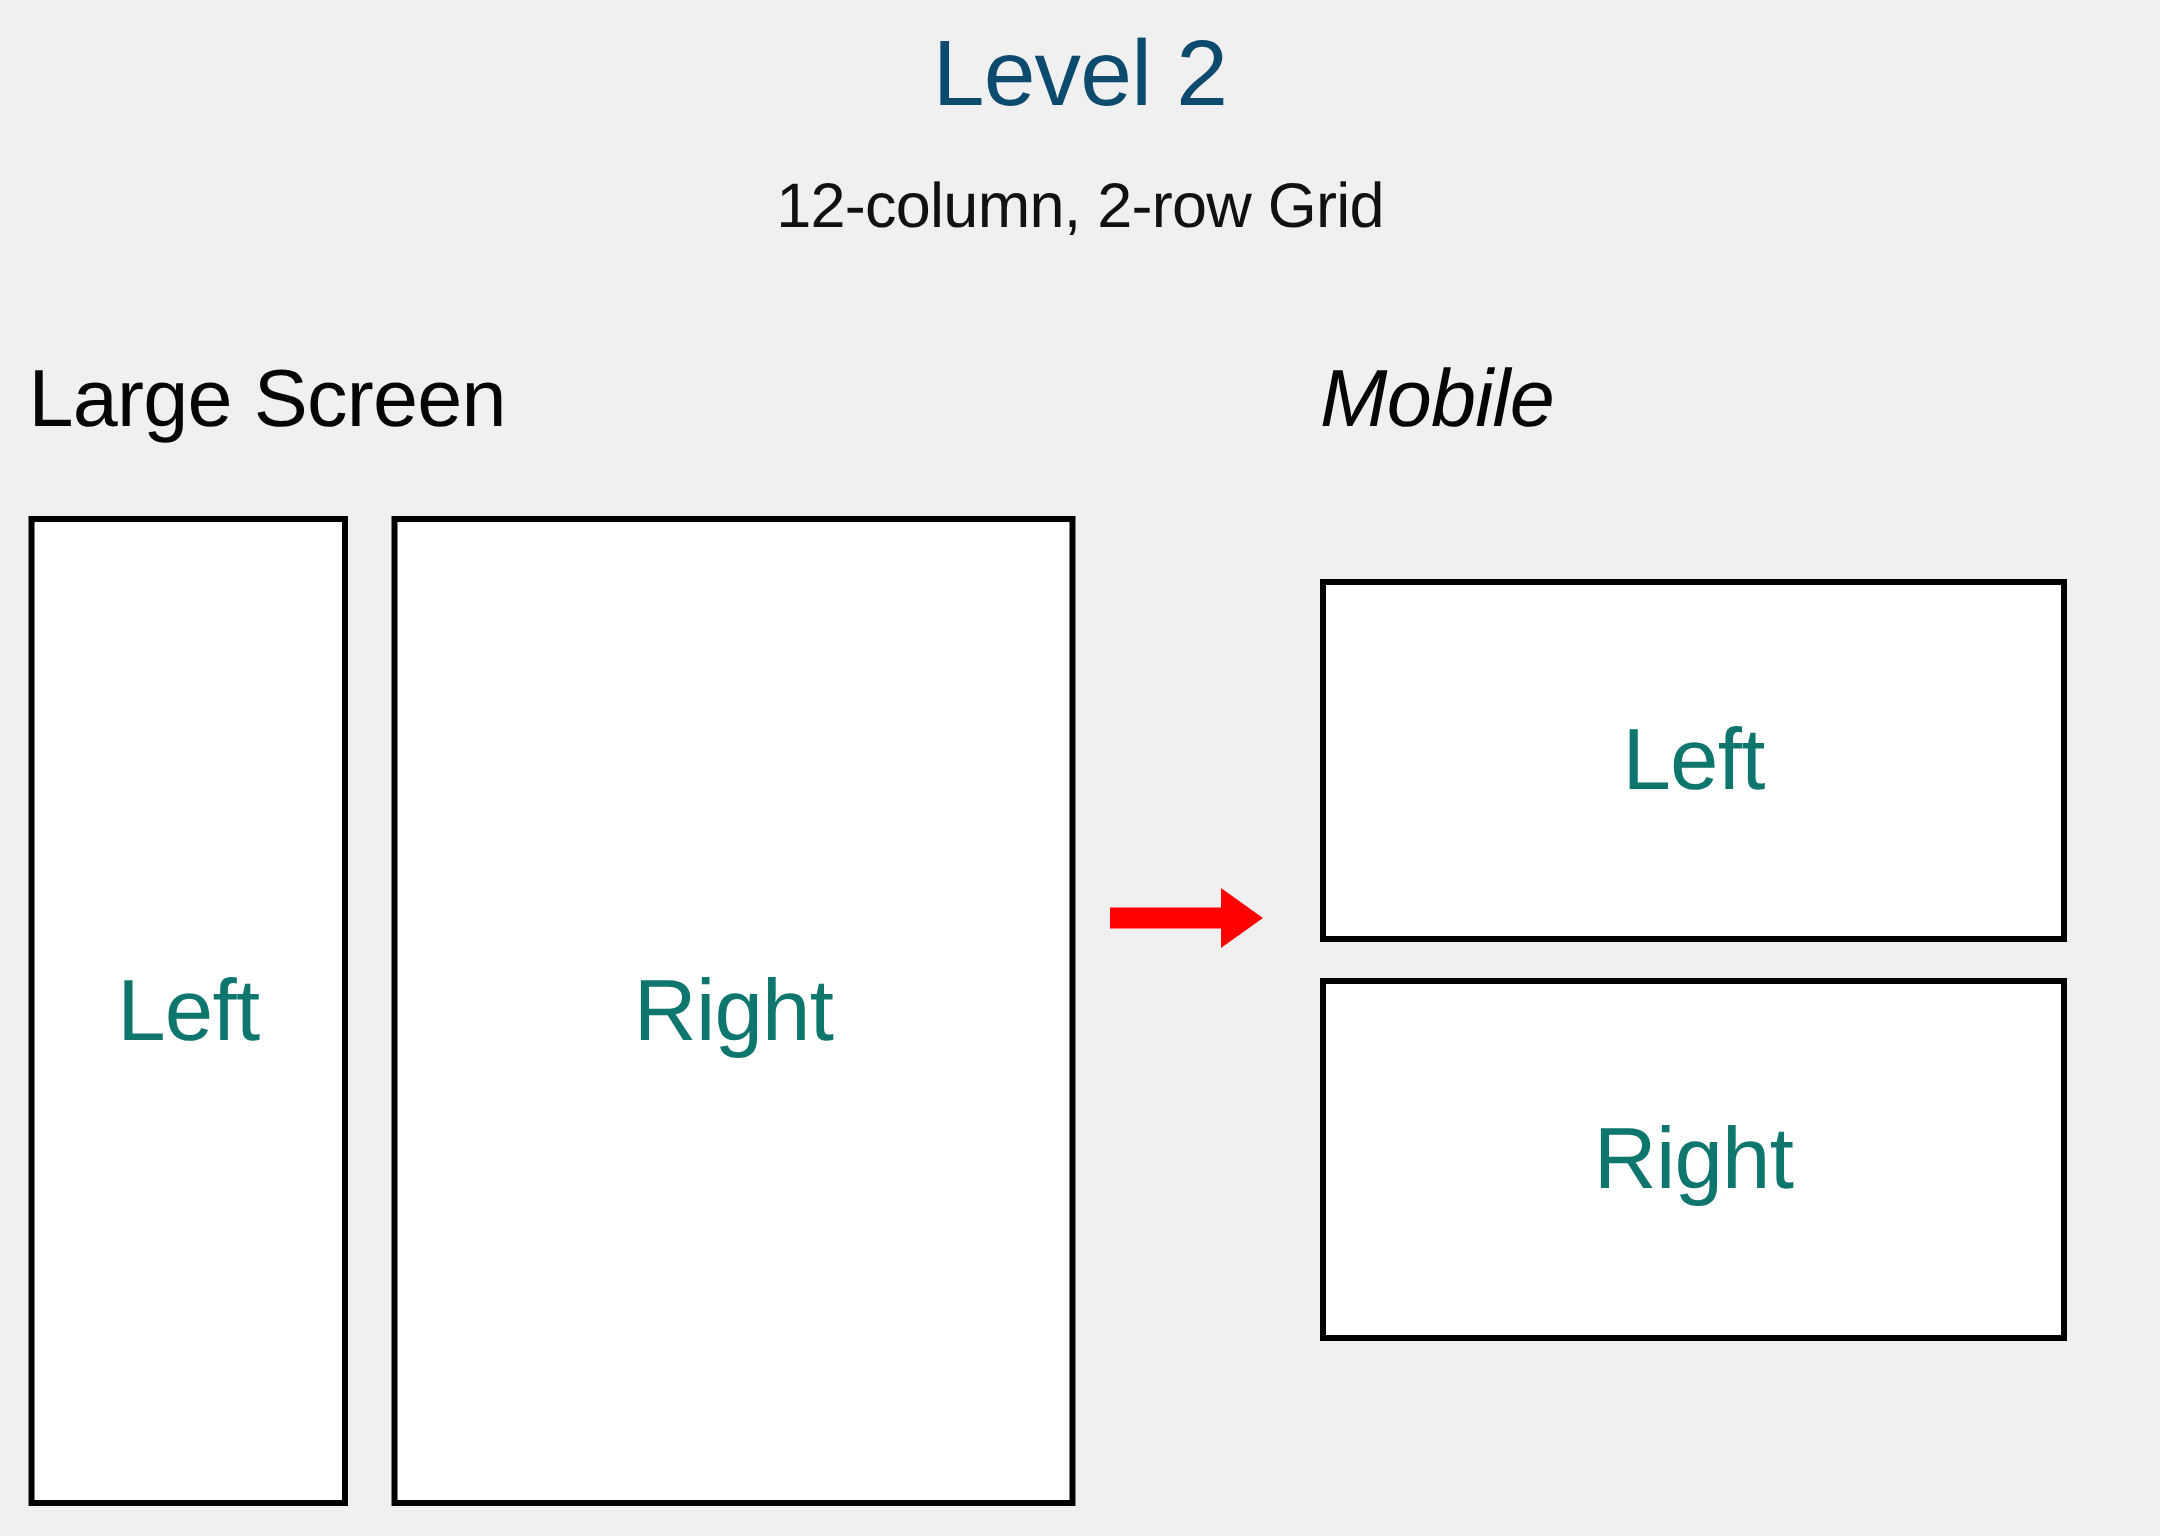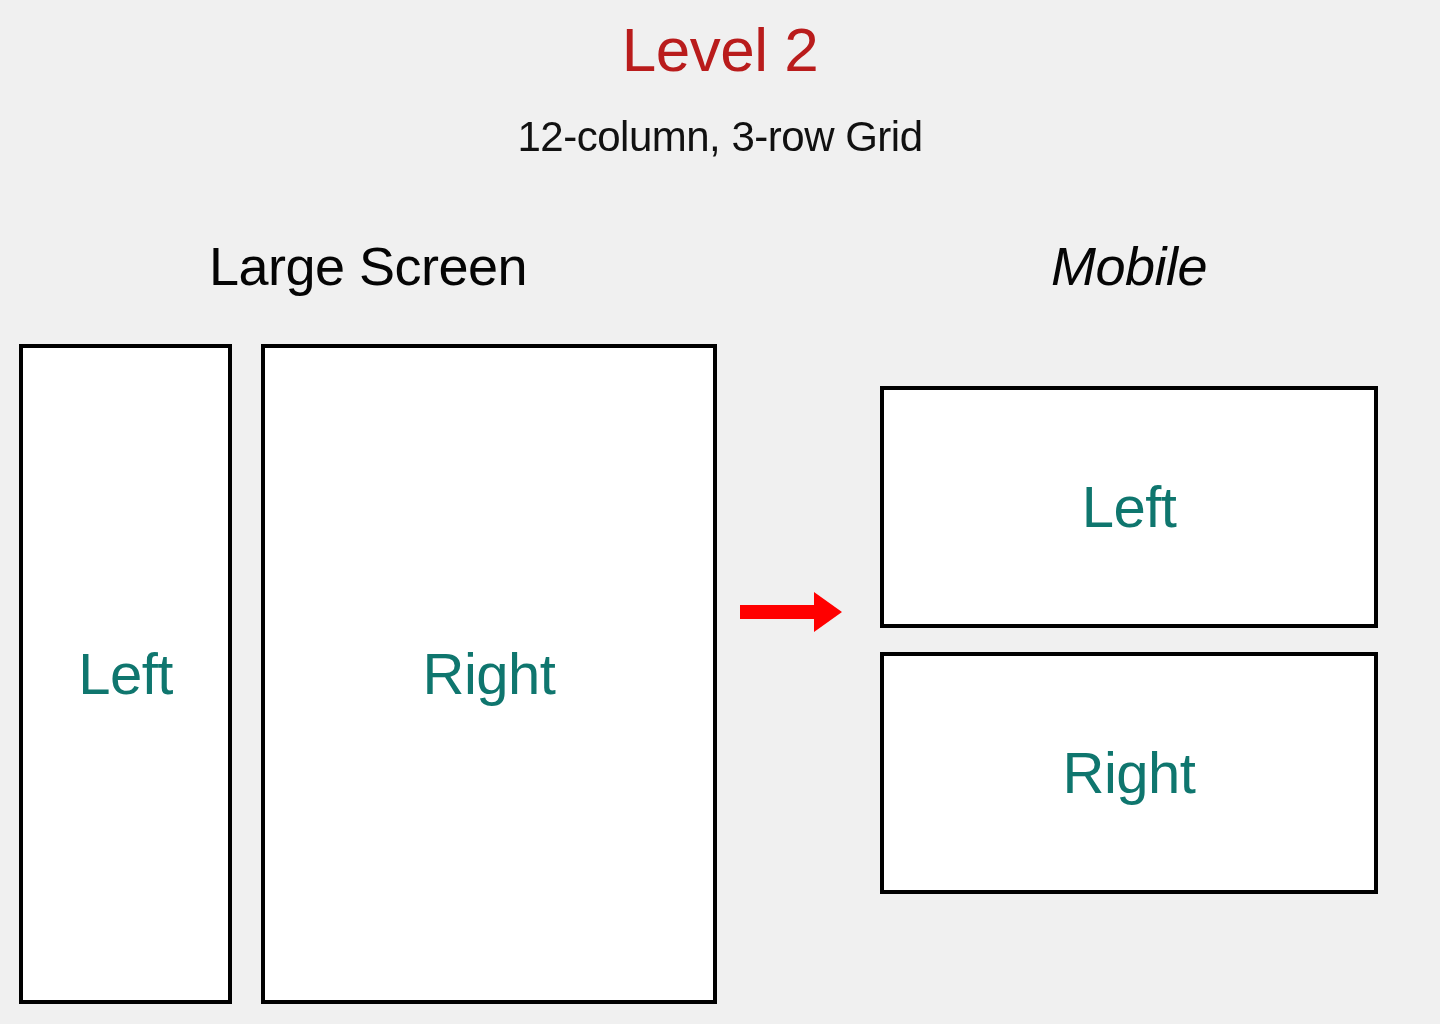--- a/index.html
+++ b/index.html
@@ -27,21 +27,21 @@
   
   .title {
     position: absolute;
     left: 0;
     top: 14px;
     width: 1440px;
     text-align: center;
     font-size: 62px;
     line-height: 72px;
     font-weight: 400;
-    color: #b91c1c;
+    color: #0c4a6e;
     letter-spacing: -0.5px;
   }
 
   .subtitle {
     position: absolute;
     left: 0;
     top: 112px;
     width: 1440px;
     text-align: center;
     font-size: 42px;
@@ -51,21 +51,20 @@
     letter-spacing: -0.5px;
   }
 
   
   .section-label {
     position: absolute;
     font-size: 54px;
     line-height: 64px;
     font-weight: 400;
     color: #050505;
-    text-align: center;
     letter-spacing: -0.5px;
     white-space: nowrap;
   }
 
   .section-label.large-screen {
     left: 19px;
     top: 234px;
     width: 698px;
   }
 
@@ -135,21 +134,21 @@
   }
   .arrow svg { display: block; width: 106px; height: 48px; }
 </style>
 </head>
 <body>
 
 <div class="stage">
 
   <div class="title">Level 2</div>
 
-  <div class="subtitle">12-column, 3-row Grid</div>
+  <div class="subtitle">12-column, 2-row Grid</div>
 
   <div class="section-label large-screen">Large Screen</div>
 
   <div class="box ls-left">
     <span class="box-label">Left</span>
   </div>
 
   <div class="box ls-right">
     <span class="box-label">Right</span>
   </div>

